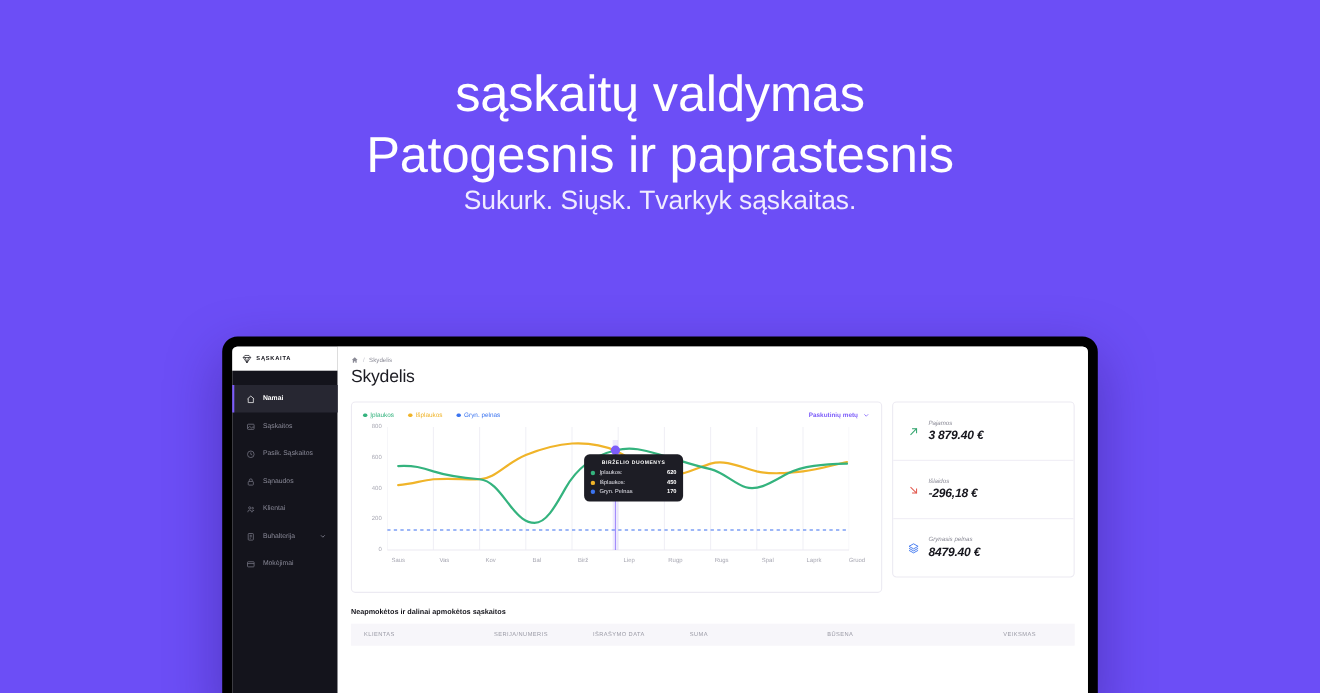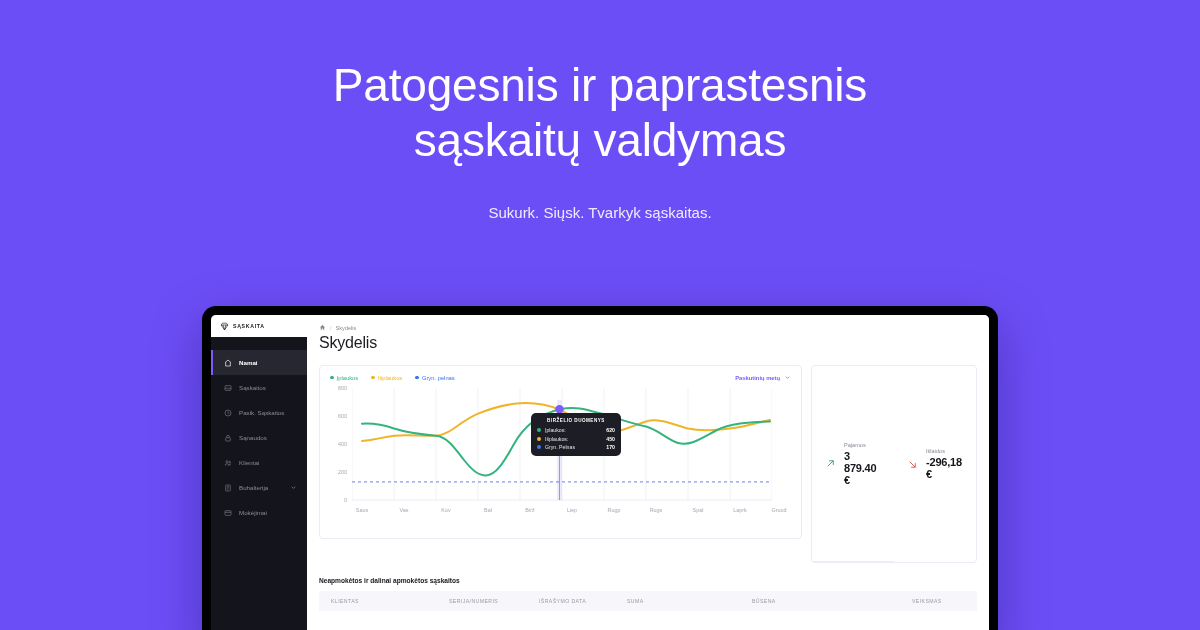--- a/index.html
+++ b/index.html
@@ -14,24 +14,23 @@
   .hero { width: 1200px; text-align: center; padding-top: 58px; }
   .hero-title {
     color: #ffffff;
     font-size: 46px;
     line-height: 55px;
     font-weight: 400;
     letter-spacing: -0.2px;
   }
   .hero-sub {
     color: #f0ecff;
-    font-size: 15px;
+    font-size: 24px;
     line-height: 30px;
     font-weight: 400;
-    margin-top: 30px;
   }
 
   
   .device {
     position: absolute;
     left: 202px; top: 306px;
     width: 796px; height: 340px;
     background: #000000;
     border-radius: 14px 14px 0 0;
     padding: 9px 9px 0 9px;
@@ -141,21 +140,21 @@
   }
   .tt-row { display: flex; align-items: center; gap: 4px; margin-top: 2.5px; }
   .tt-dot { width: 4px; height: 4px; border-radius: 50%; flex:0 0 4px;}
   .tt-k { color: #e2e2ea; font-size: 5.2px; }
   .tt-v { color: #ffffff; font-size: 5.2px; font-weight: 700; margin-left: auto; }
 
   
   .stats {
     width: 166px; flex: 0 0 166px;
     border: 1px solid #eceaf2; border-radius: 4px;
-    height: 198px; display: flex; flex-direction: row;
+    height: 160px; display: flex; flex-direction: column; font-style: italic;
   }
   .stat {
     flex: 1; display: flex; align-items: center; gap: 8px;
     padding: 0 13px;
     border-bottom: 1px solid #f0eef5;
   }
   .stat:last-child { border-bottom: none; }
   .stat .sic { width: 11px; height: 11px; flex: 0 0 11px; }
   .stat-label { font-size: 5.6px; color: #8a8a96; }
   .stat-value { font-size: 11px; color: #16161d; font-weight: 700; margin-top: 2px; letter-spacing:-.2px;}
@@ -170,22 +169,22 @@
     display: flex; align-items: center;
     font-size: 5.2px; color: #9b9ba6; letter-spacing: .4px;
   }
   .th { padding-left: 0; }
 </style>
 </head>
 <body>
 
 <div class="hero">
   <div class="hero-title">
+    <div>sąskaitų valdymas</div>
     <div>Patogesnis ir paprastesnis</div>
-    <div>sąskaitų valdymas</div>
   </div>
   <div class="hero-sub">
     <div>Sukurk. Siųsk. Tvarkyk sąskaitas.</div>
   </div>
 </div>
 
 <div class="device">
 <div class="screen">
 
   <div class="sidebar">
@@ -387,20 +386,31 @@
         <div class="stat">
           <svg class="sic" viewBox="0 0 24 24" fill="none" stroke="#e2574c" stroke-width="2">
                 <path d="M6 6 L18 18"></path>
                 <path d="M18 9 V18 H9"></path>
               </svg>
           <div>
             <div class="stat-label">Išlaidos</div>
             <div class="stat-value">-296,18 €</div>
           </div>
         </div>
+        <div class="stat">
+          <svg class="sic" viewBox="0 0 24 24" fill="none" stroke="#3b74f0" stroke-width="1.8" stroke-linejoin="round">
+                <path d="M12 3 L21 8 L12 13 L3 8 Z"></path>
+                <path d="M3 12 L12 17 L21 12"></path>
+                <path d="M3 16 L12 21 L21 16"></path>
+              </svg>
+          <div>
+            <div class="stat-label">Grynasis pelnas</div>
+            <div class="stat-value">8479.40 €</div>
+          </div>
+        </div>
       </div>
     </div>
 
     <div class="table-title">Neapmokėtos ir dalinai apmokėtos sąskaitos</div>
     <div class="table-head">
       <div class="th" style="width:130px;padding-left:12px">KLIENTAS</div>
       <div class="th" style="width:90px">SERIJA/NUMERIS</div>
       <div class="th" style="width:88px">IŠRAŠYMO DATA</div>
       <div class="th" style="width:125px">SUMA</div>
       <div class="th" style="width:160px">BŪSENA</div>

